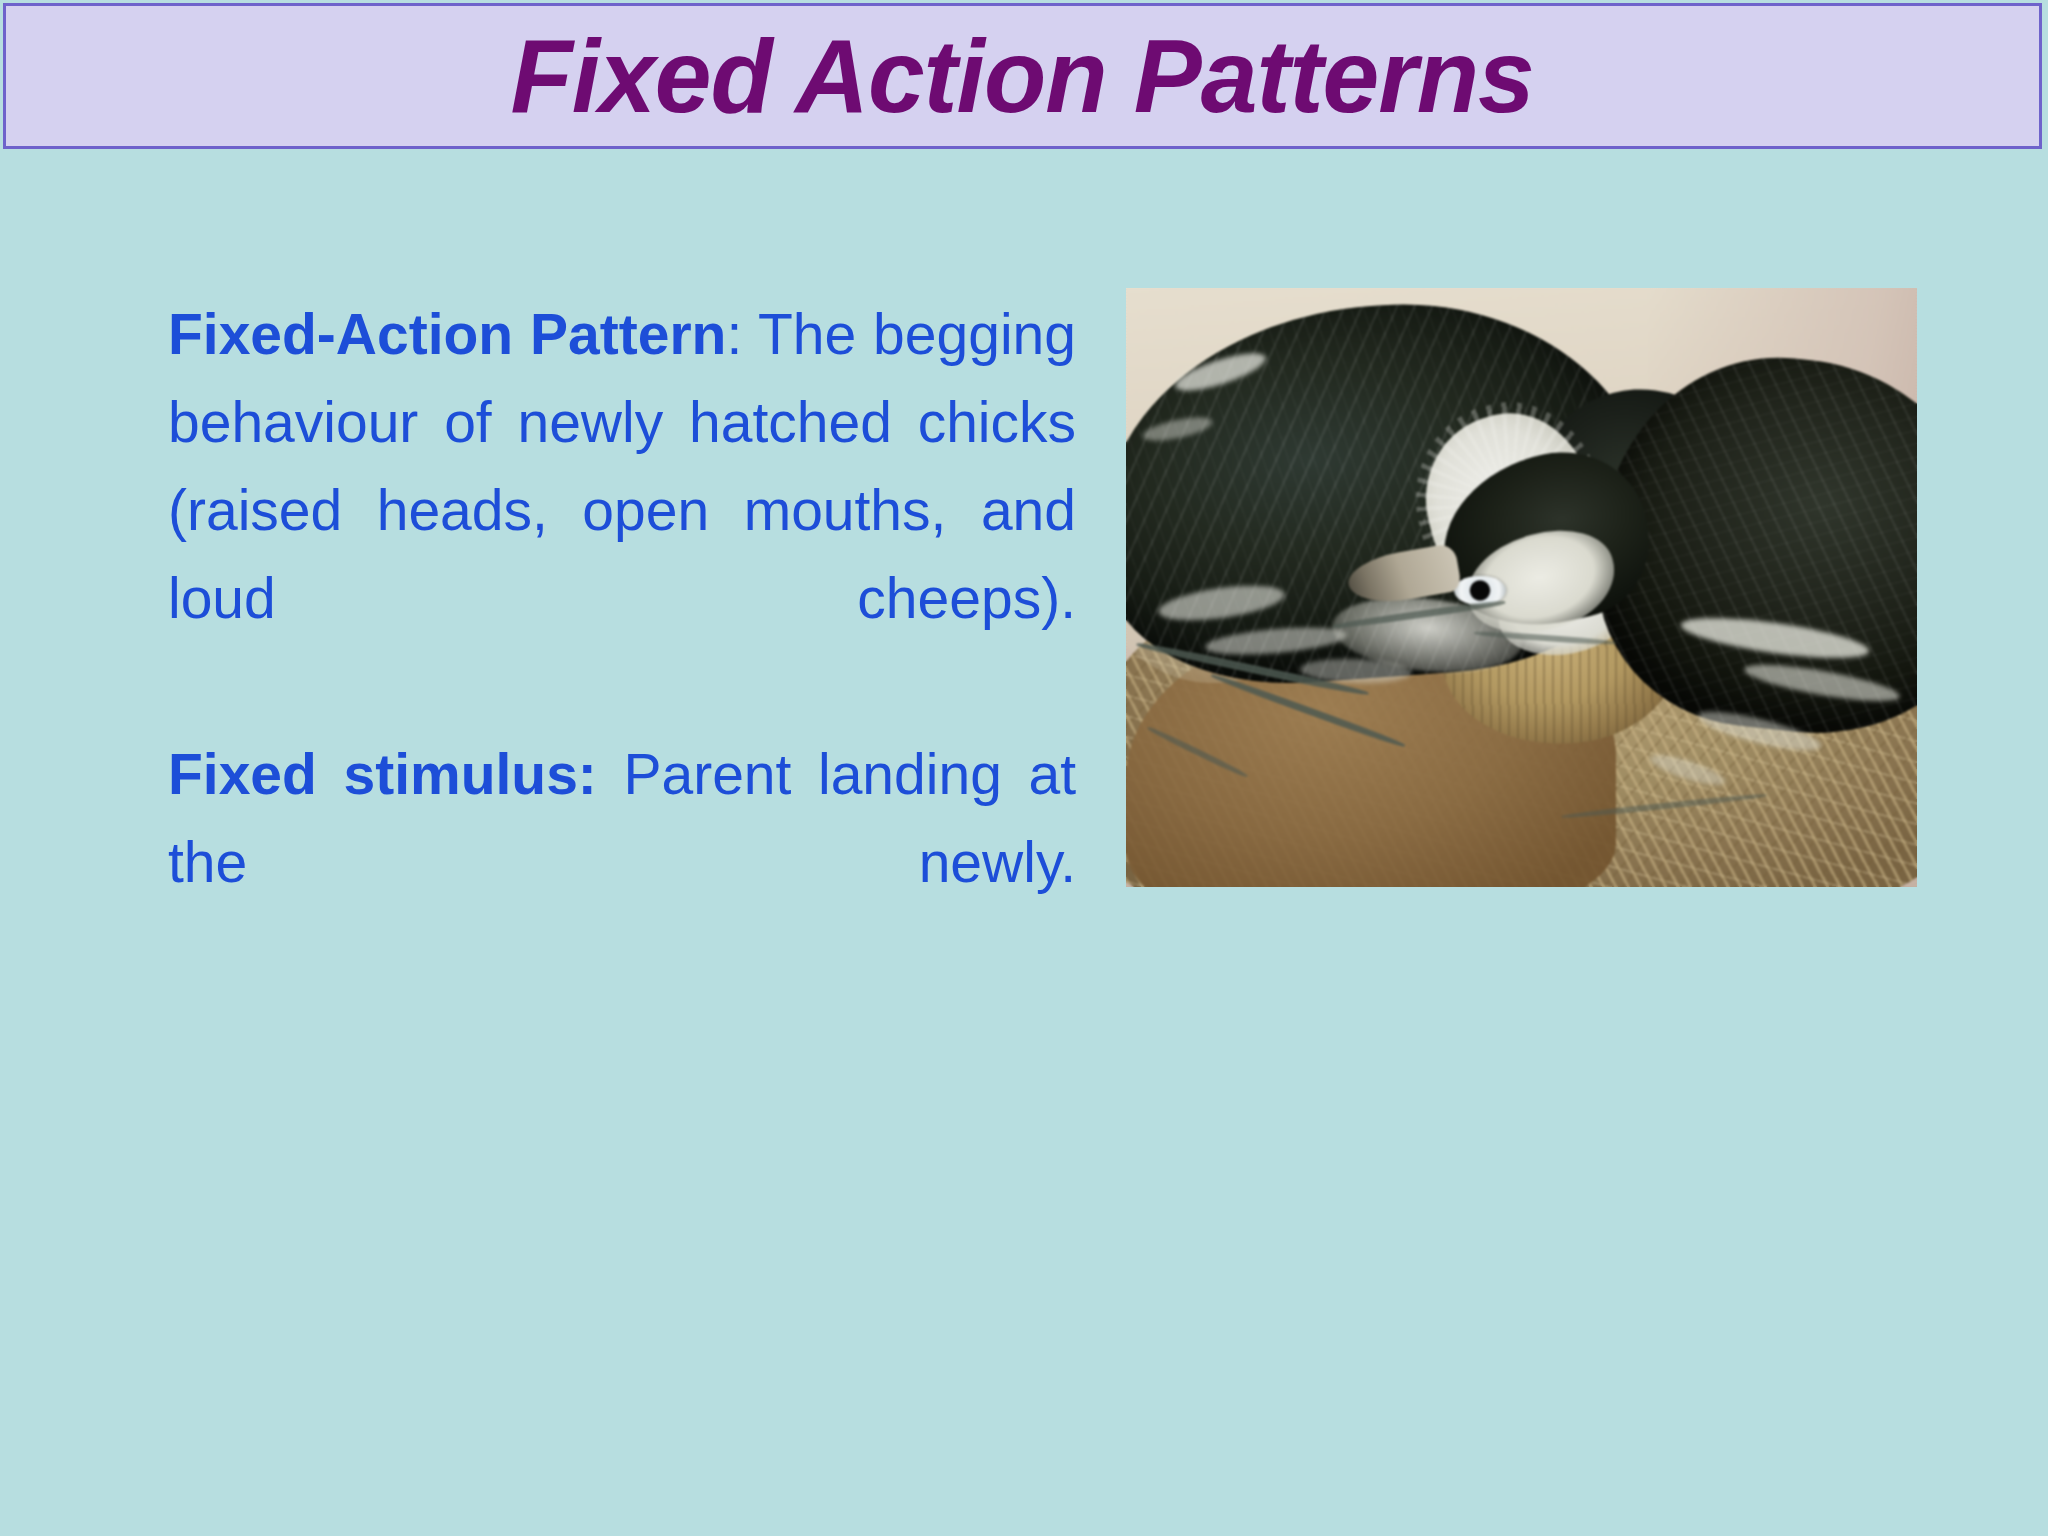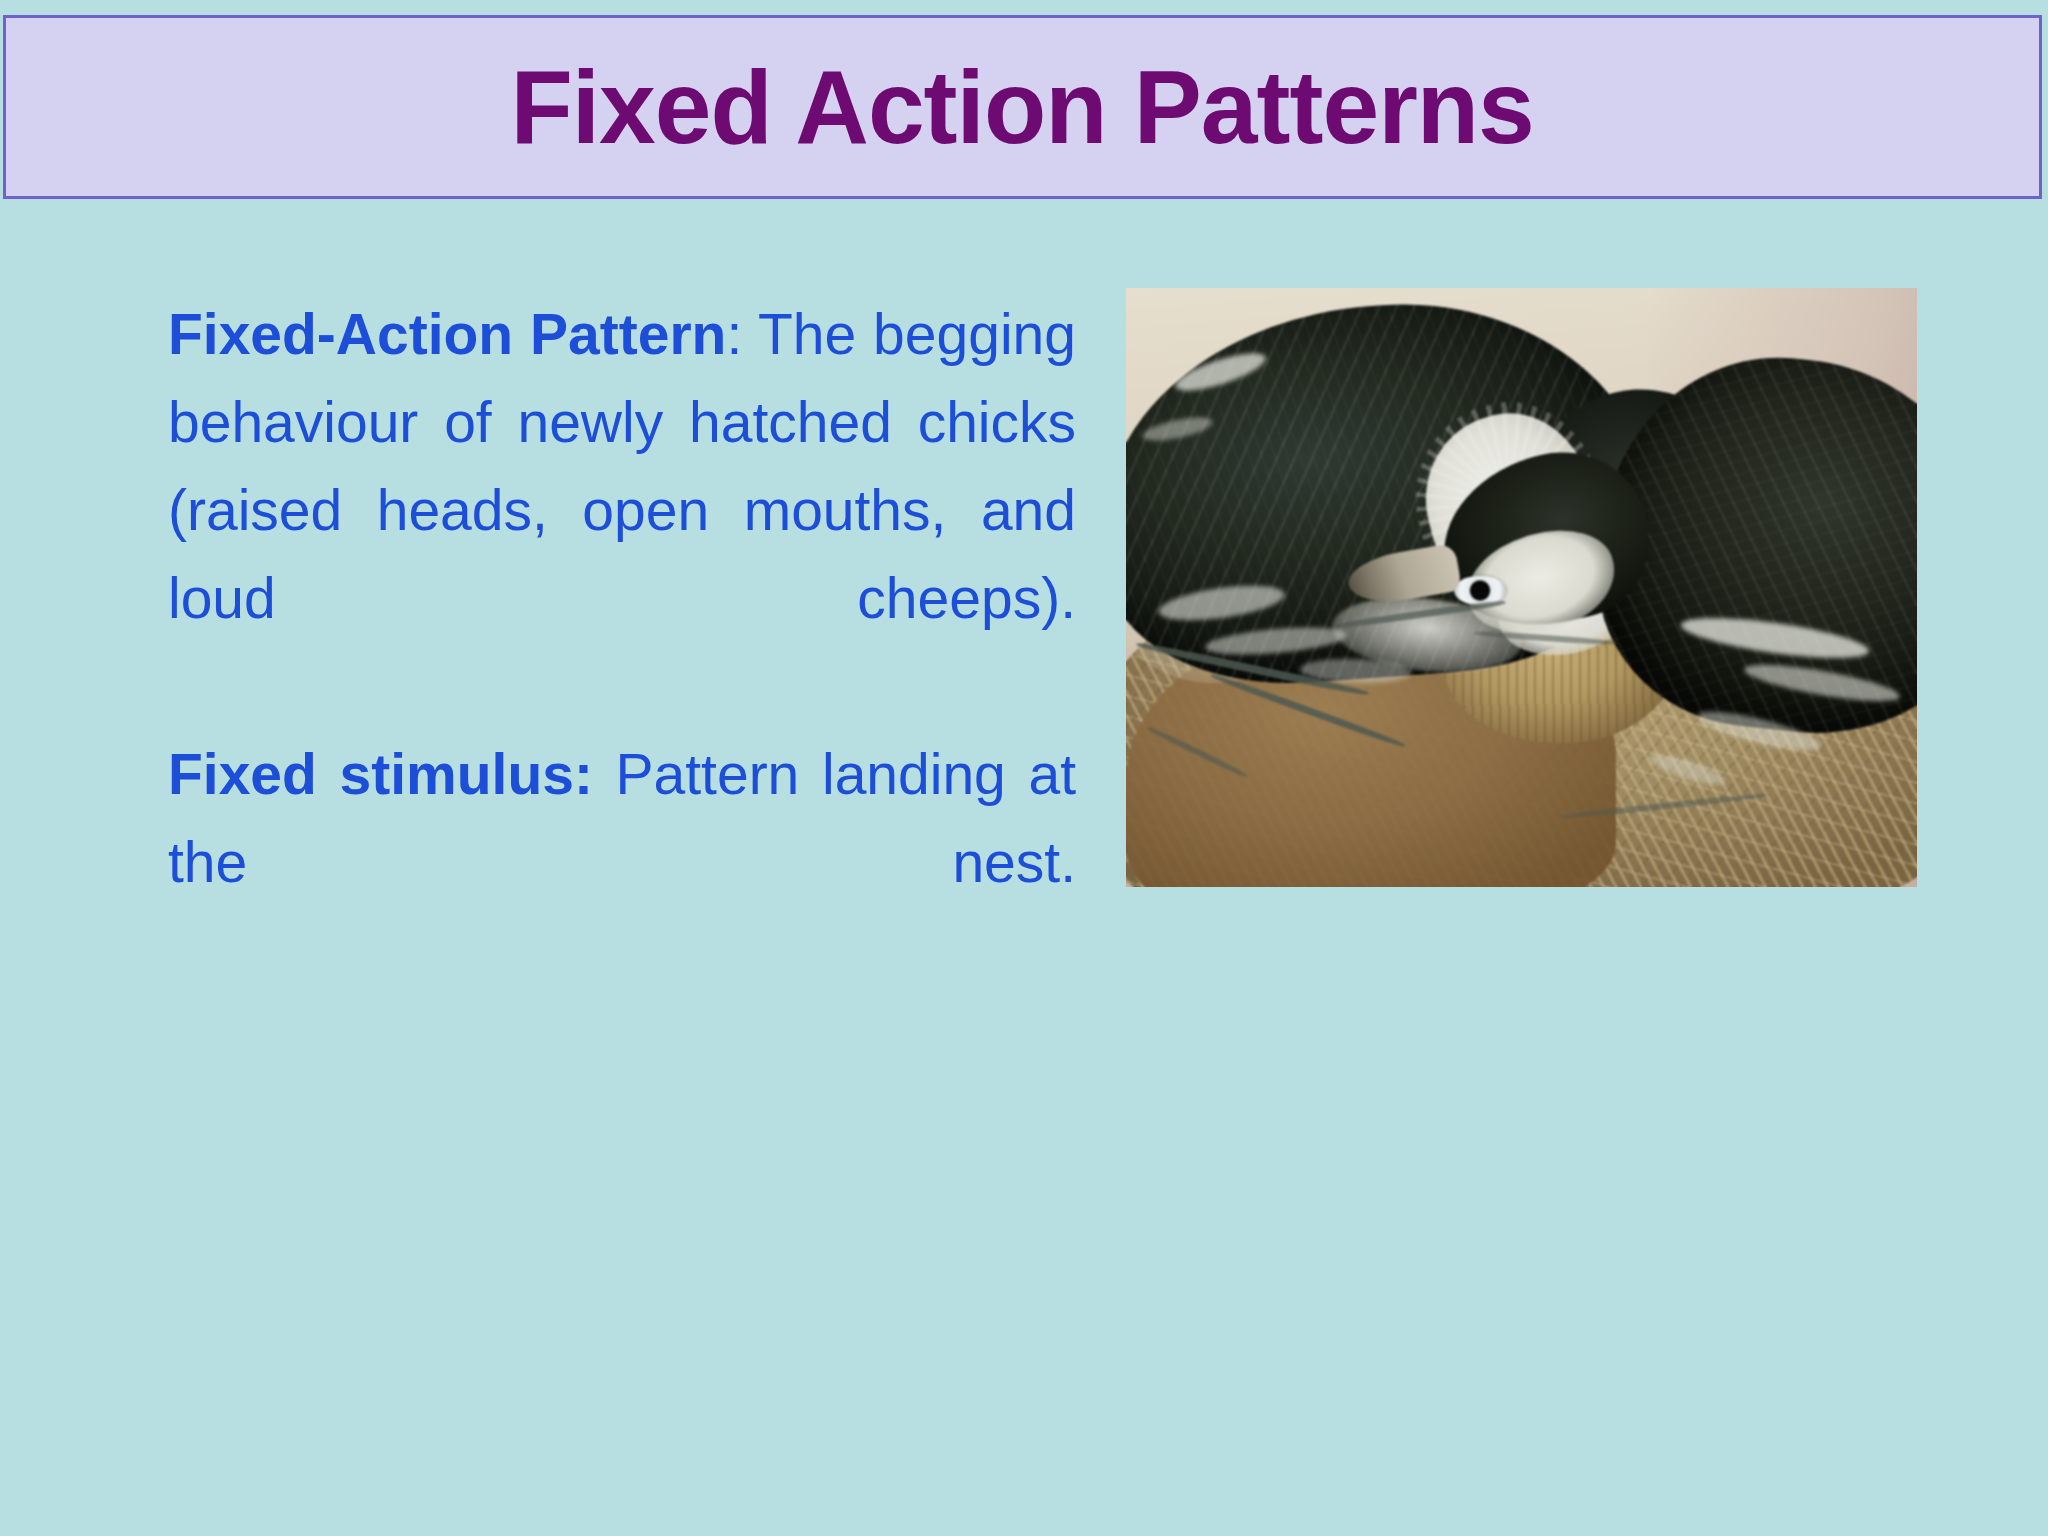--- a/index.html
+++ b/index.html
@@ -19,29 +19,30 @@
   .slide {
     position: absolute;
     inset: 0;
     background: #b7dee0;
   }
 
   
   .title-bar {
     position: absolute;
     left: 3px;
-    top: 15px;
+    top: 3px;
     width: 2039px;
-    height: 184px;
+    height: 146px;
     background: #d5d1f0;
     border: 3px solid #6e62cb;
     box-sizing: border-box;
     display: flex;
     align-items: center;
     justify-content: center;
+    font-style: italic;
   }
   .title-text {
     font-family: "Liberation Sans", sans-serif;
     font-weight: bold;
     font-size: 104px;
     line-height: 1;
     color: #6e0b72;
     letter-spacing: -1px;
     text-align: center;
     white-space: nowrap;
@@ -408,21 +409,21 @@
 <div class="slide">
 
   <div class="title-bar">
     <div class="title-text">Fixed Action Patterns</div>
   </div>
 
   <div class="body-col">
 
     <p class="para"><span class="b">Fixed-Action Pattern</span><span>: The begging behaviour of newly hatched chicks (raised heads, open mouths, and loud cheeps).</span></p>
 
-    <p class="para"><span class="b">Fixed stimulus:</span><span> Pattern landing at the nest.</span></p>
+    <p class="para"><span class="b">Fixed stimulus:</span><span> Parent landing at the newly.</span></p>
 
   </div>
 
   <div class="photo">
     <div class="photo-inner">
 
       <div class="wall-right"></div>
 
       <div class="nest">
         <div class="nest-straw"></div>

